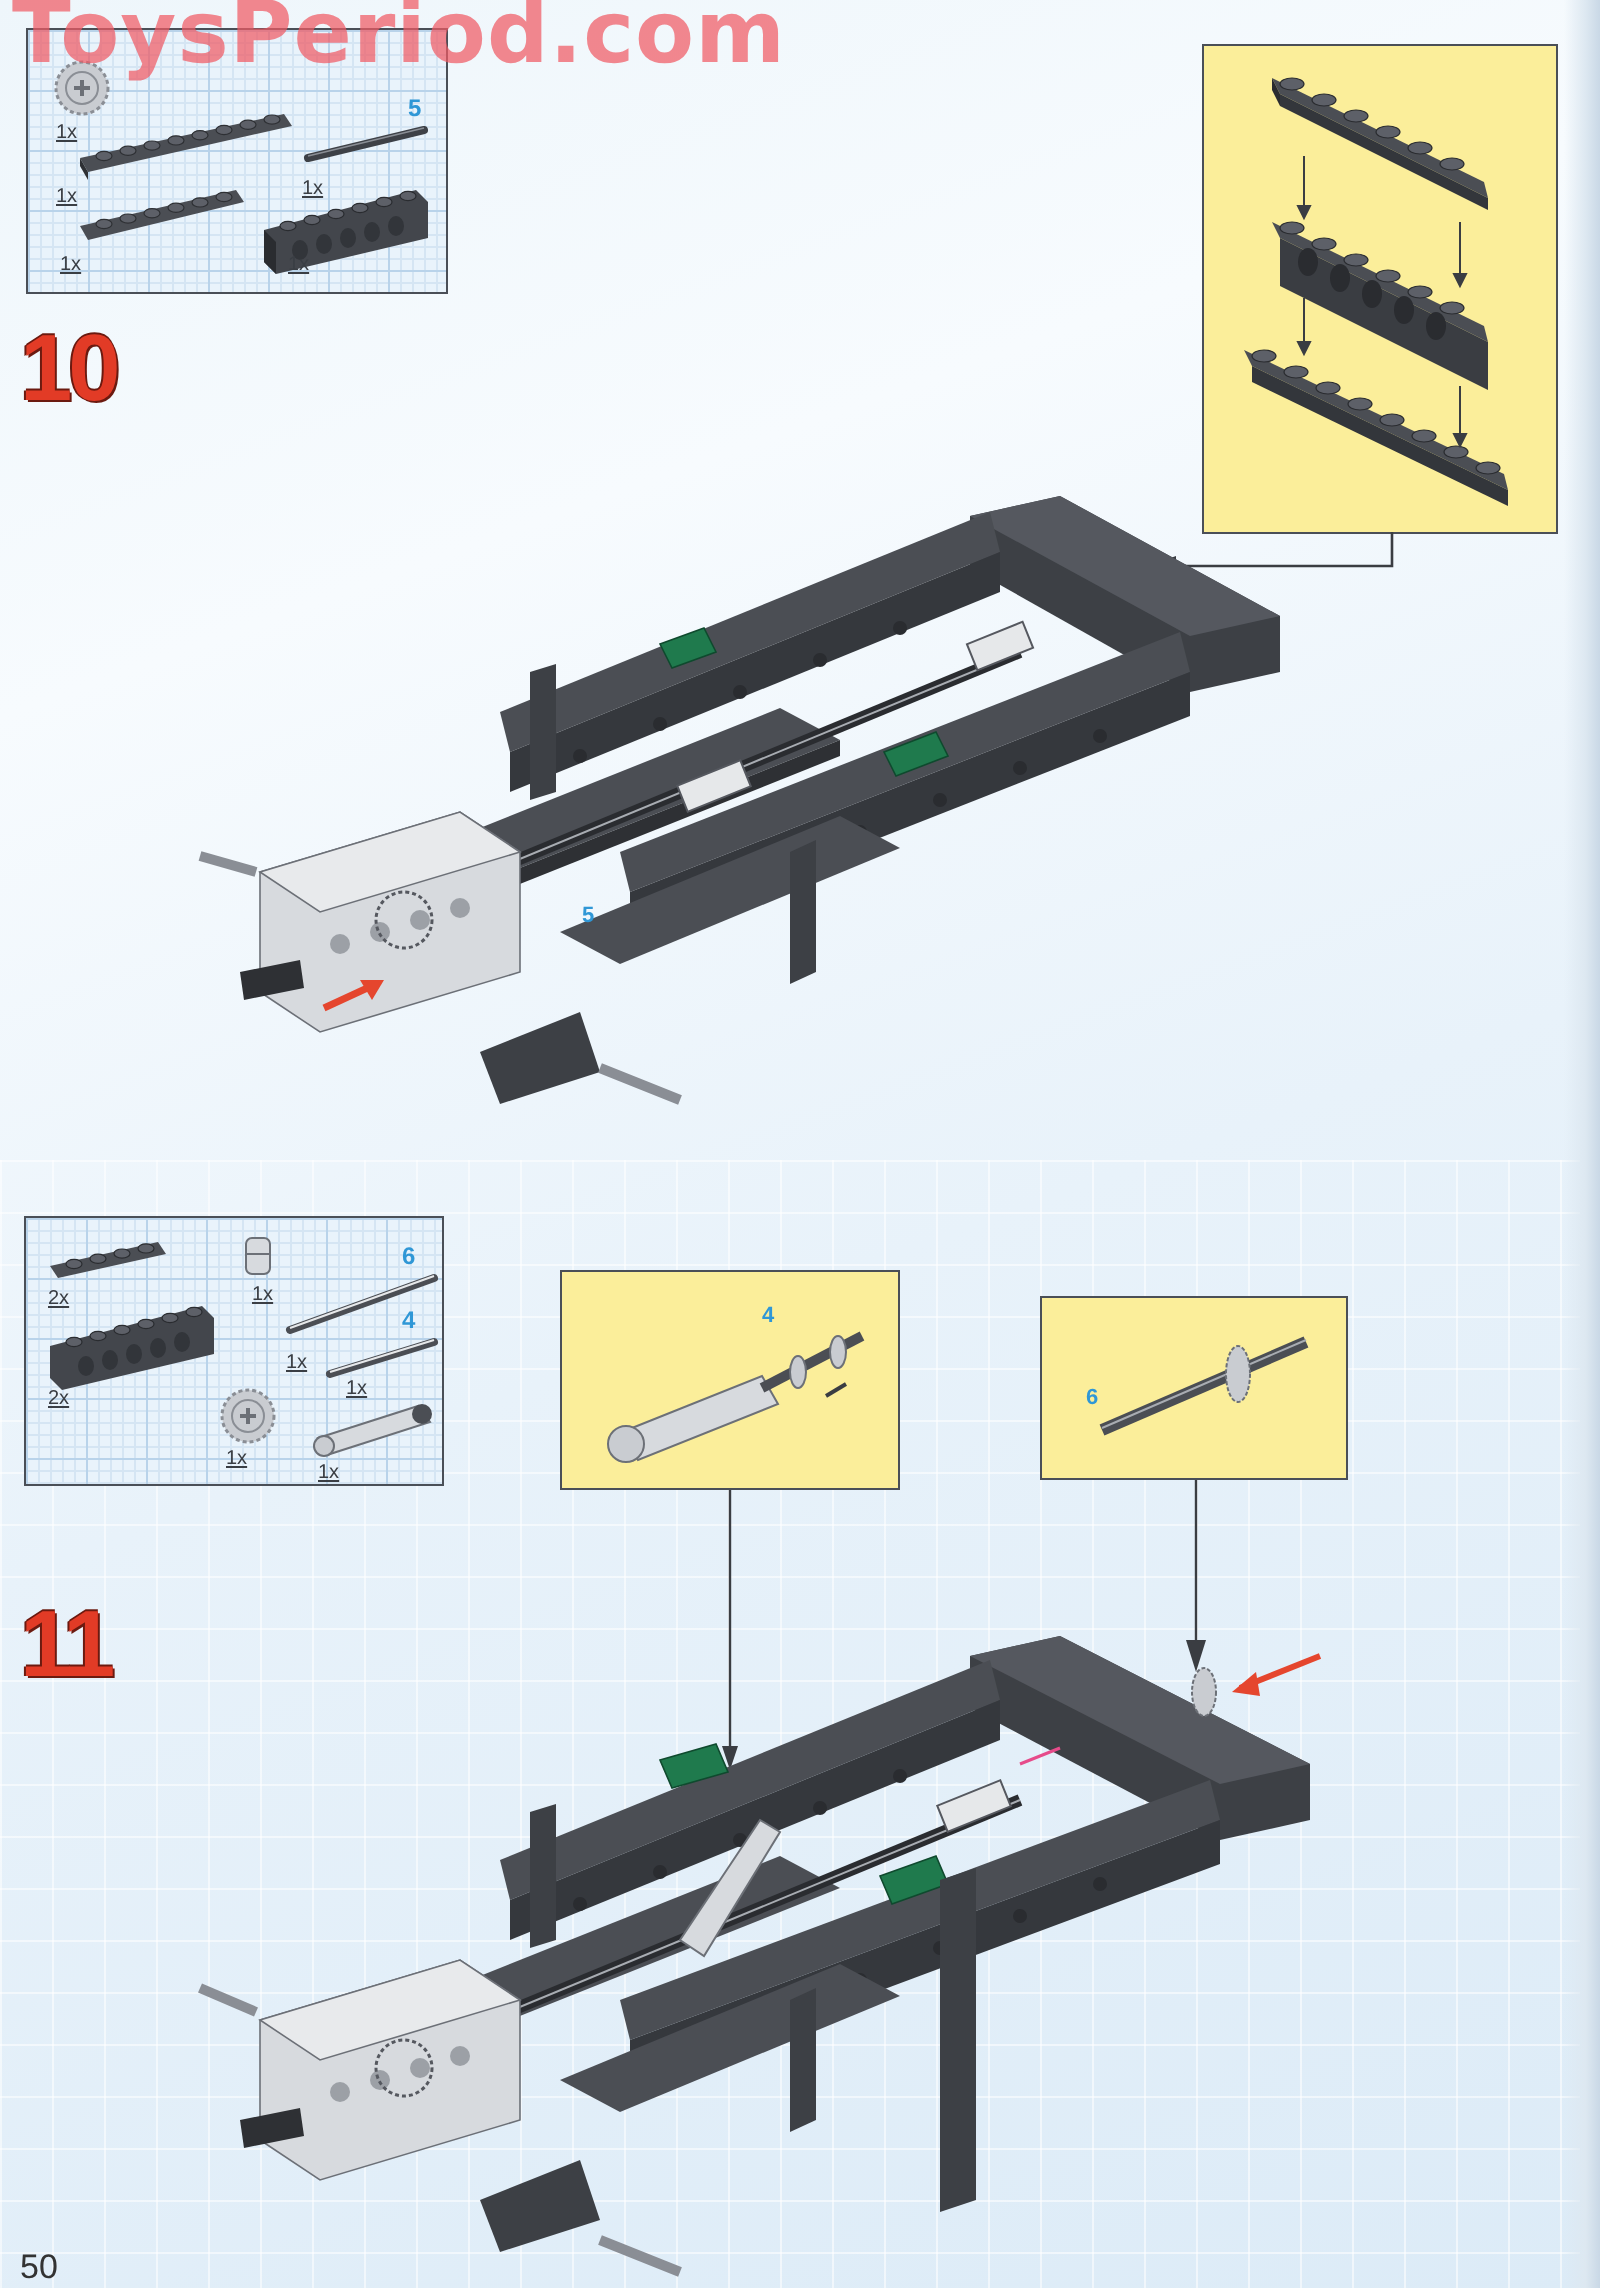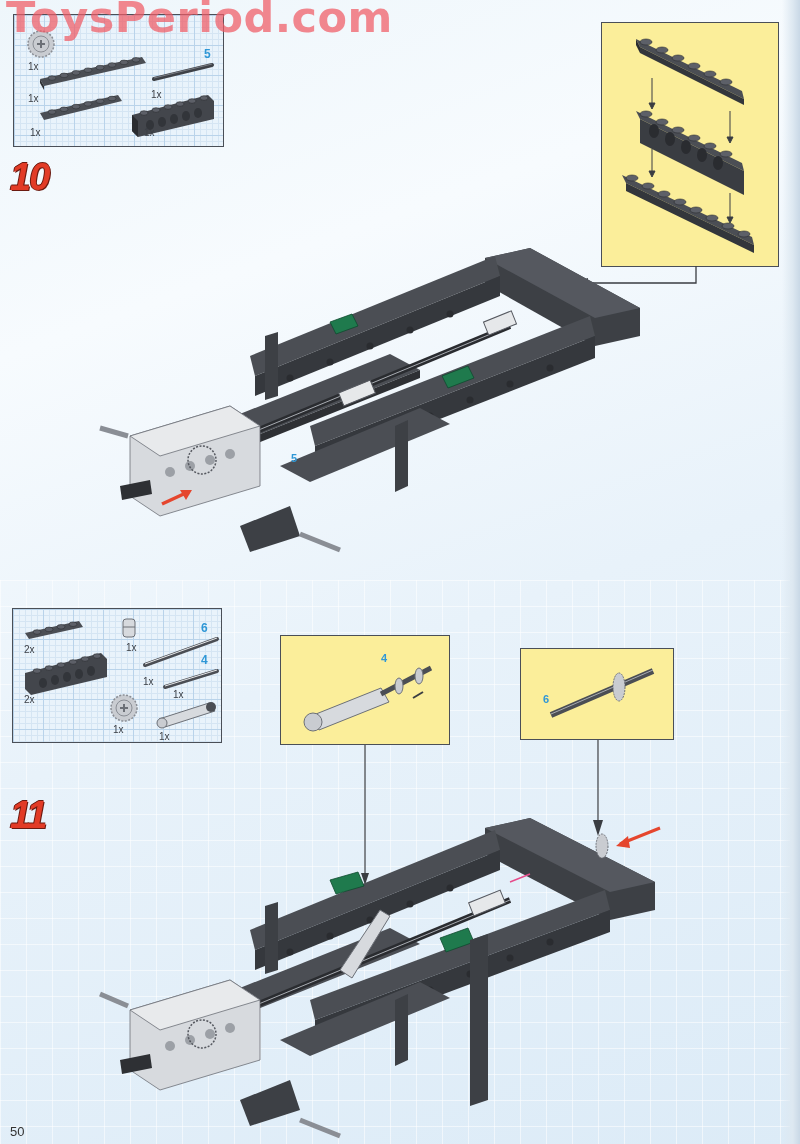--- a/index.html
+++ b/index.html
@@ -31,32 +31,31 @@
   .parts-box {
     position: absolute; border: 1.5px solid #4a4f57;
     background-color: #e9f3fb;
     background-image:
       linear-gradient(#b9d3ea 1px, transparent 1px),
       linear-gradient(90deg, #b9d3ea 1px, transparent 1px),
       linear-gradient(#d5e5f3 1px, transparent 1px),
       linear-gradient(90deg, #d5e5f3 1px, transparent 1px);
     background-size: 30px 30px, 30px 30px, 6px 6px, 6px 6px;
   }
-  .qty { position: absolute; font-size: 10px; color: #3a3e44; }
+  .qty { position: absolute; font-size: 10px; color: #3a3e44; text-decoration: underline; }
   .len-badge { position: absolute; font-size: 12px; font-weight: bold; color: #2f97d6; }
   .step-number {
     position: absolute; font-family: "Liberation Sans", sans-serif; font-weight: bold;
-    font-size: 38px; color: #e23b26; letter-spacing: -2px;
+    font-size: 47px; color: #e23b26; letter-spacing: -2px;
     text-shadow: 1px 1px 0 #6b1a10, -1px 0 0 #6b1a10, 0 -1px 0 #6b1a10;
-    font-style: italic;
   }
   .callout {
     position: absolute; background: #fbee9a; border: 1.5px solid #4a4f57;
   }
-  .page-number { position: absolute; left: 10px; top: 1124px; font-size: 13px; color: #333; }
+  .page-number { position: absolute; left: 10px; top: 1124px; font-size: 17px; color: #333; }
   svg { display: block; }
 </style>
 </head>
 <body>
 
 <div class="grid-bg" style="top:580px;height:564px;"></div>
 <div class="page-edge"></div>
 
 <div class="watermark">ToysPeriod.com</div>
 

